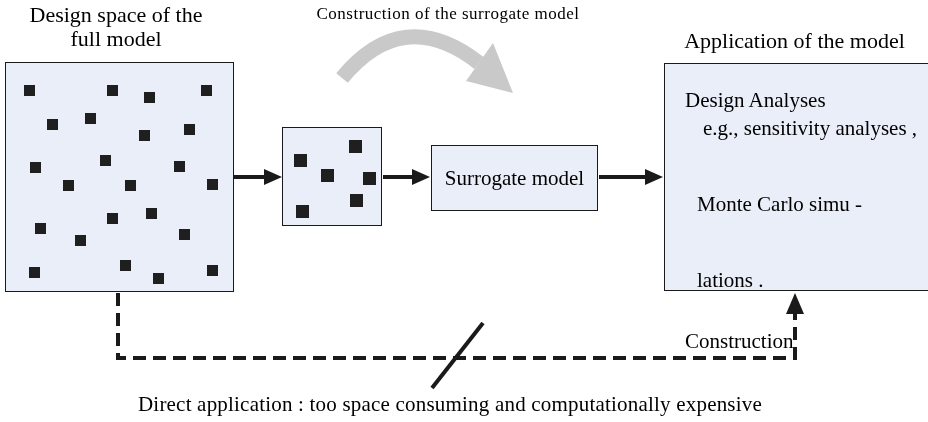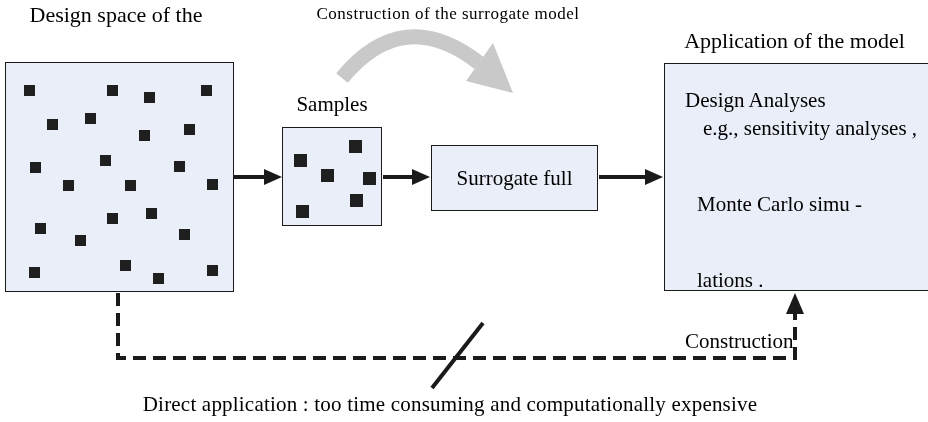--- a/index.html
+++ b/index.html
@@ -59,20 +59,21 @@
 
   .caption{position:absolute;left:0;top:392px;width:900px;text-align:center;font-size:21px;letter-spacing:0.2px;}
 </style>
 </head>
 <body>
 
 <div class="canvas">
 
   <div class="label design-title">
     <div>Design space of the</div>
+    <div>full model</div>
   </div>
 
   <div class="box design-box">
     <div>
         <div class="dot" style="left: 18px; top: 22px; width: 11px; height: 11px;"></div>
         <div class="dot" style="left: 101px; top: 22px; width: 11px; height: 11px;"></div>
         <div class="dot" style="left: 138px; top: 29px; width: 11px; height: 11px;"></div>
         <div class="dot" style="left: 195px; top: 22px; width: 11px; height: 11px;"></div>
         <div class="dot" style="left: 41px; top: 56px; width: 11px; height: 11px;"></div>
         <div class="dot" style="left: 79px; top: 50px; width: 11px; height: 11px;"></div>
@@ -95,34 +96,33 @@
         <div class="dot" style="left: 201px; top: 202px; width: 11px; height: 11px;"></div>
       </div>
   </div>
 
   <div class="label construction-label">Construction of the surrogate model</div>
   <svg class="curved-arrow" width="195" height="75" viewBox="0 0 195 75">
     <path class="curve" d="M 12 50 Q 73 -24 149 35"></path>
     <polygon class="curve-head" points="183,65 163,15 136,53"></polygon>
   </svg>
 
-  <div class="label samples-label">Samples</div>
   <div class="box samples-box">
     <div>
         <div class="dot" style="left: 11px; top: 26px; width: 13px; height: 13px;"></div>
         <div class="dot" style="left: 66px; top: 12px; width: 13px; height: 13px;"></div>
         <div class="dot" style="left: 38px; top: 41px; width: 13px; height: 13px;"></div>
         <div class="dot" style="left: 80px; top: 44px; width: 13px; height: 13px;"></div>
         <div class="dot" style="left: 67px; top: 66px; width: 13px; height: 13px;"></div>
         <div class="dot" style="left: 13px; top: 77px; width: 13px; height: 13px;"></div>
       </div>
   </div>
 
   <div class="box surrogate-box">
-    <span>Surrogate full</span>
+    <span>Surrogate model</span>
   </div>
 
   <div class="label application-title">Application of the model</div>
   <div class="box application-box">
     <div class="app-line ind1">Design Analyses</div>
     <div class="app-line ind2">e.g., sensitivity analyses ,</div>
     <div class="app-line ind3">Monte Carlo simu -</div>
     <div class="app-line ind3">lations .</div>
     <div class="app-line ind1 opt">Construction</div>
   </div>
@@ -139,15 +139,15 @@
     <div class="shaft"></div>
     <div class="head"></div>
   </div>
 
   <svg class="overlay" width="928" height="422" viewBox="0 0 928 422">
     <path class="dash-path" d="M 118 293 L 118 358 L 795 358 L 795 312"></path>
     <polygon class="dash-head" points="786,314 804,314 795,293"></polygon>
     <line class="slash" x1="432" y1="388" x2="483" y2="323"></line>
   </svg>
 
-  <div class="caption">Direct application : too time consuming and computationally expensive</div>
+  <div class="caption">Direct application : too space consuming and computationally expensive</div>
 
 </div>
 
 </body></html>

